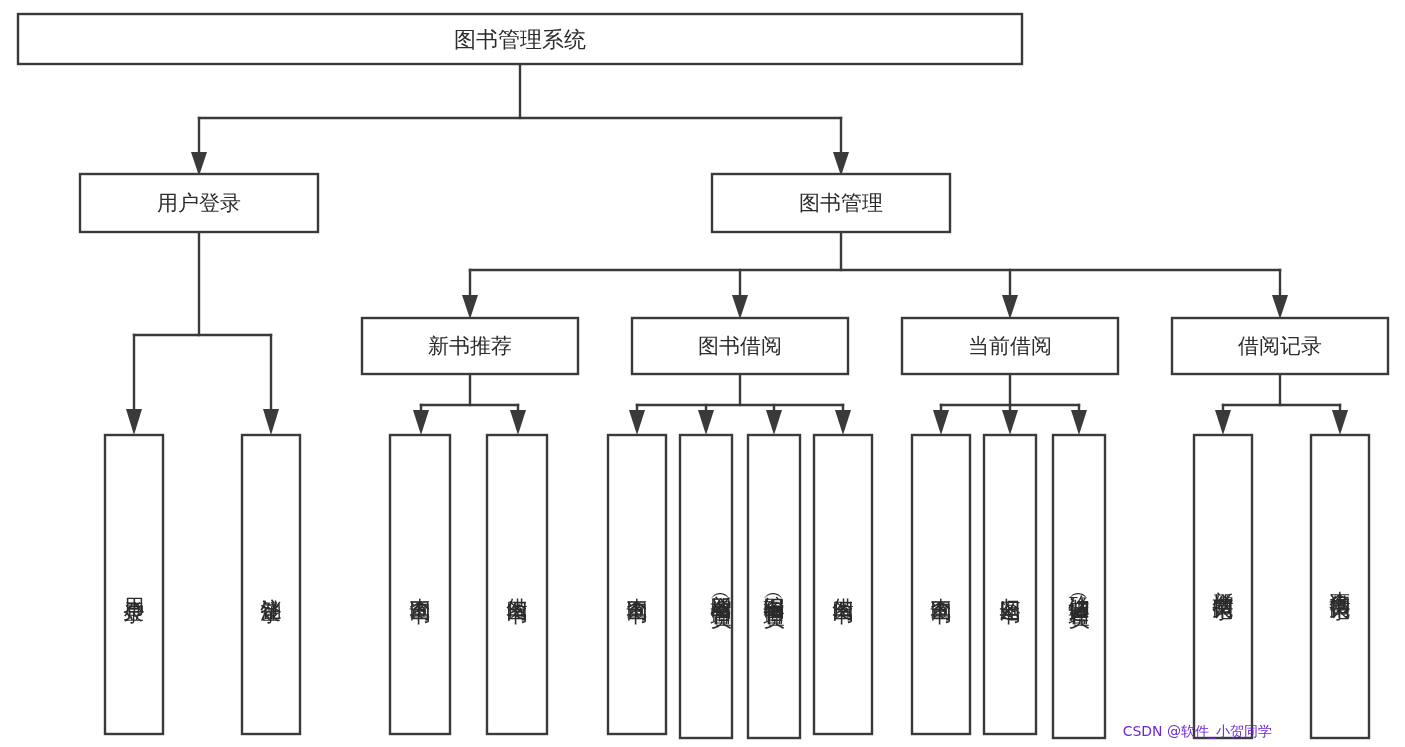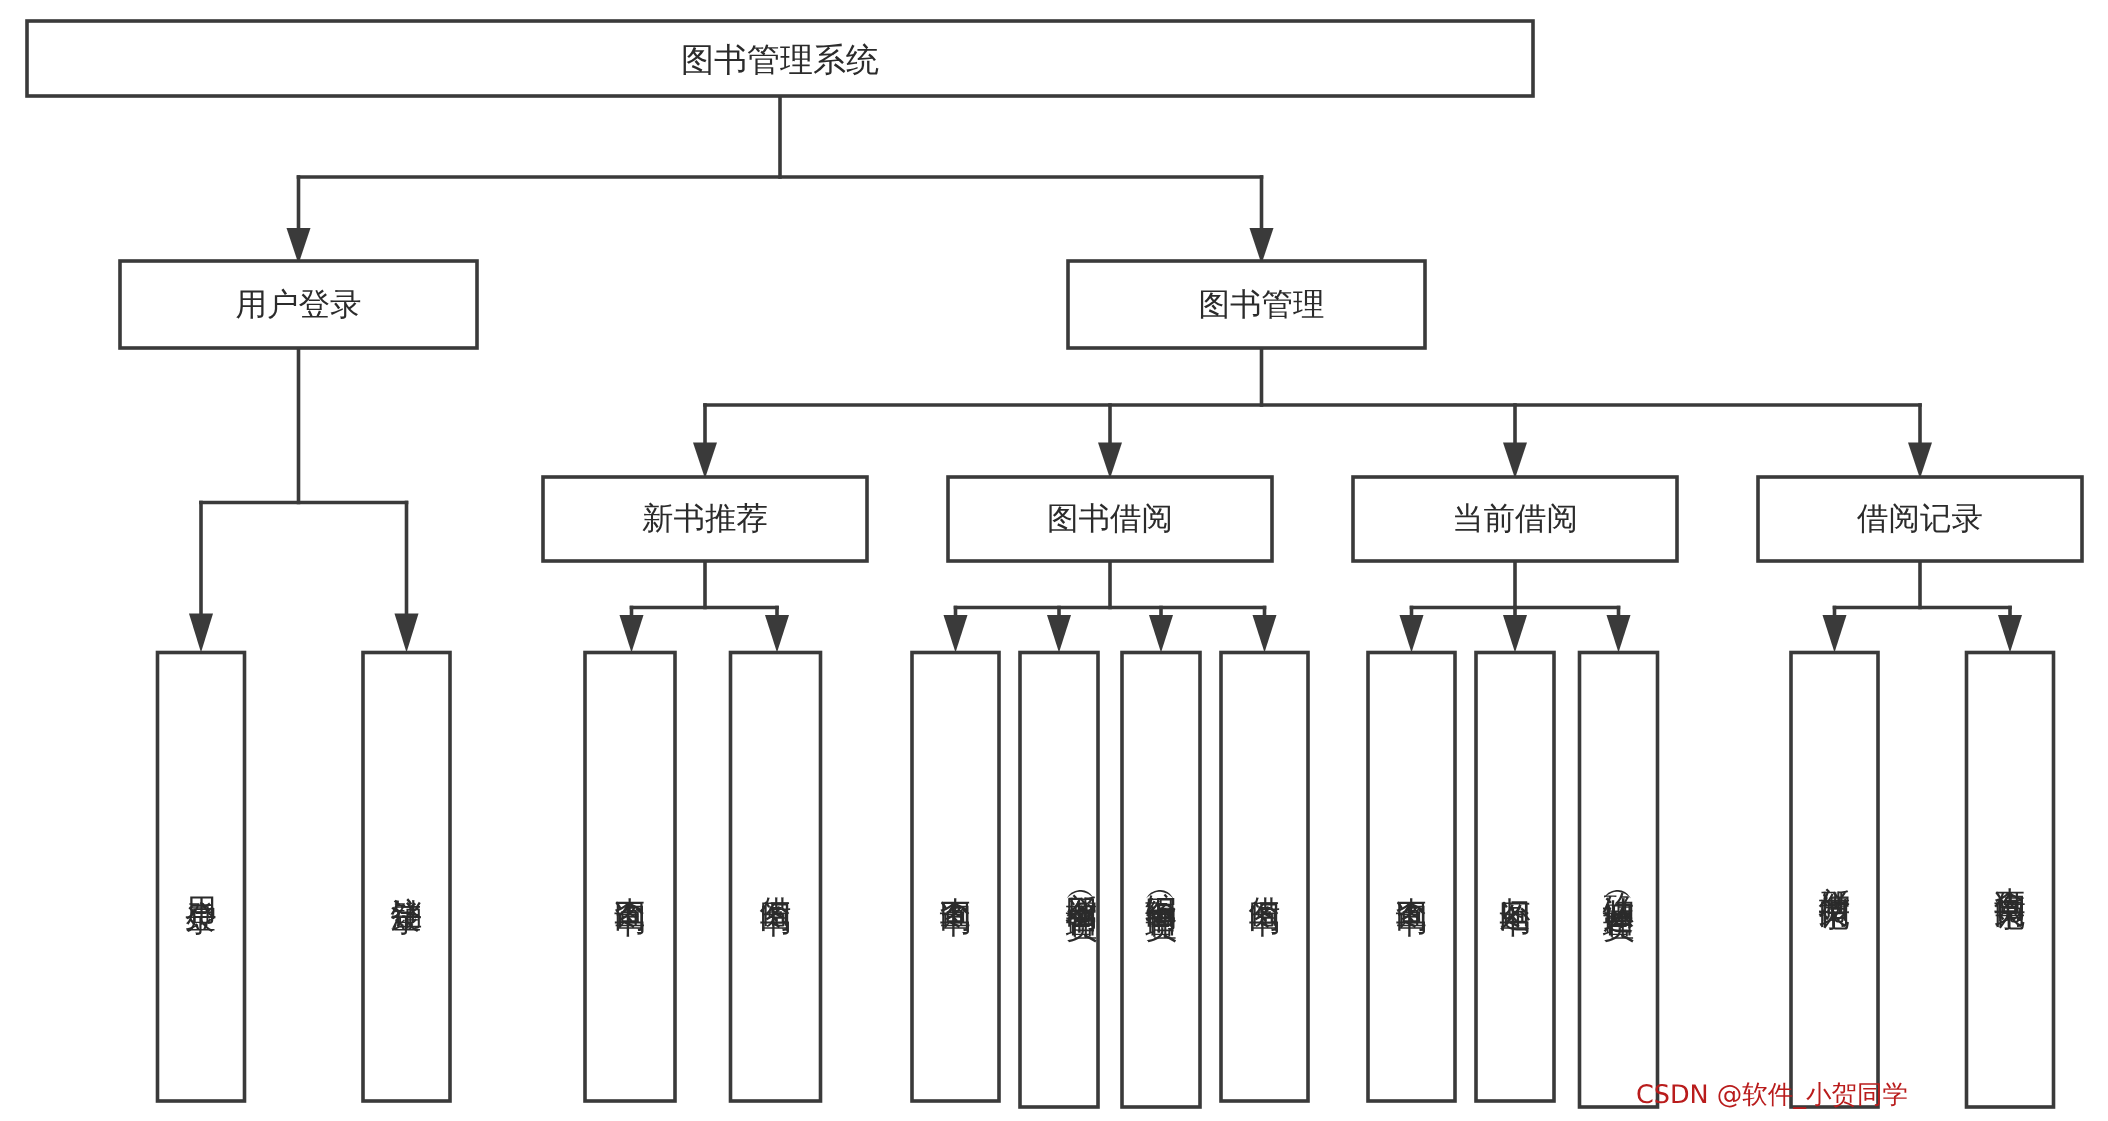--- a/index.html
+++ b/index.html
@@ -65,22 +65,22 @@
     letter-spacing: 2px;
     text-align: center;
     white-space: nowrap;
     pointer-events: none;
   }
   .watermark {
     position: absolute;
     right: 8px;
     bottom: 6px;
     font-family: "DejaVu Sans", "Liberation Sans", sans-serif;
-    font-size: 17px;
-    color: #b91c1c;
+    font-size: 14px;
+    color: #6d28d9;
     white-space: nowrap;
     pointer-events: none;
   }
 </style>
 </head>
 <body>
 
 <div id="diagram-root">
 
   <svg class="diagram-canvas" viewBox="0 0 1405 747" xmlns="http://www.w3.org/2000/svg">

